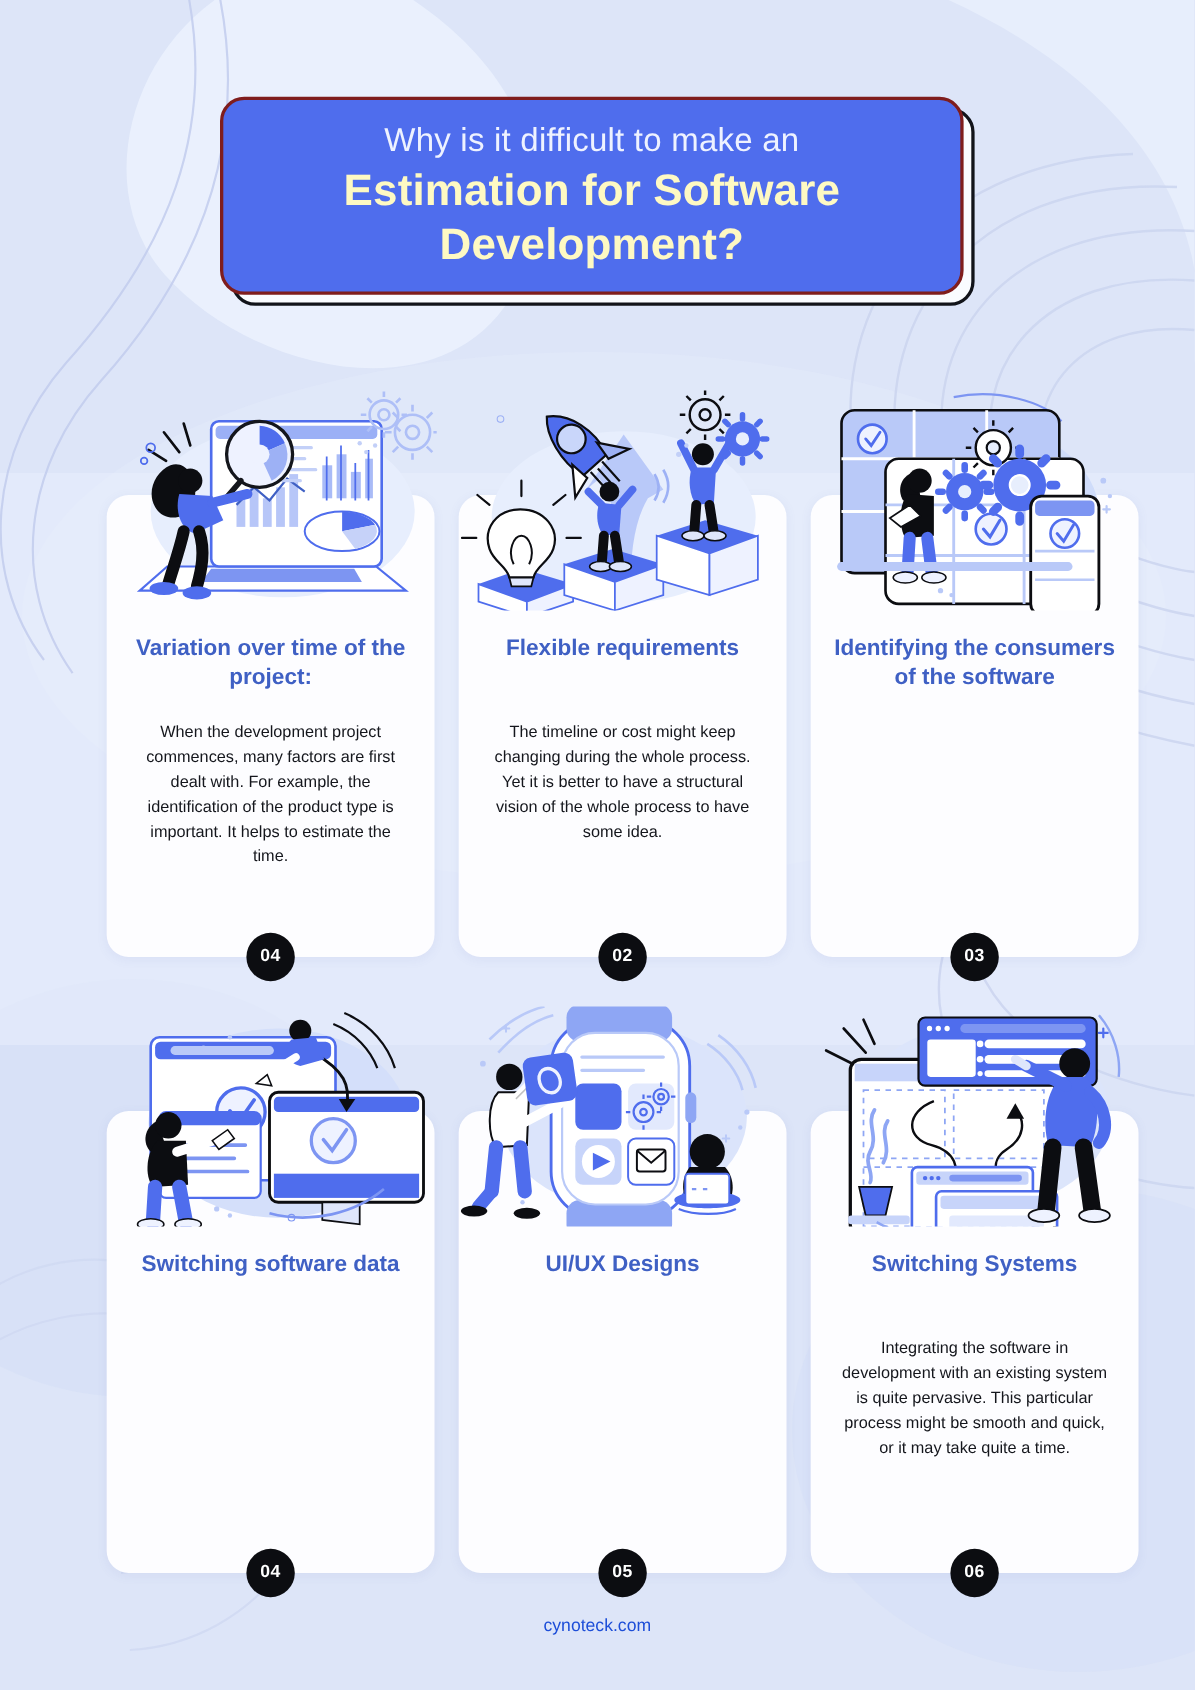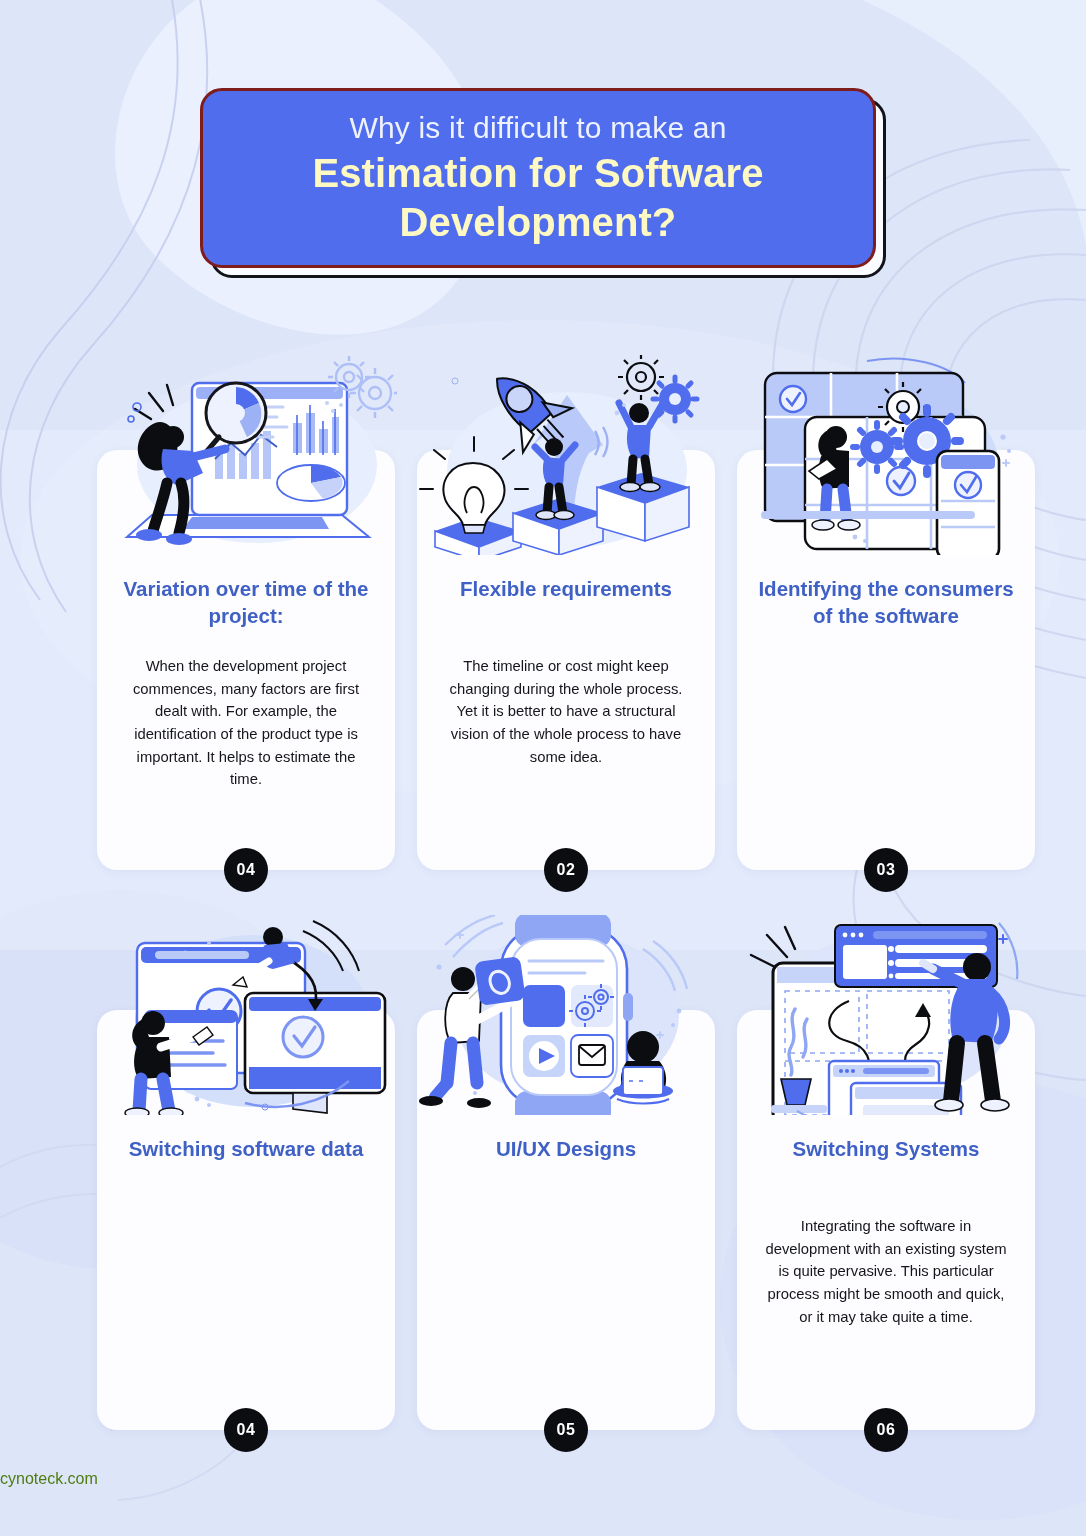--- a/index.html
+++ b/index.html
@@ -73,22 +73,22 @@
   }
   .badge{
     position:absolute;left:50%;transform:translateX(-50%);
     bottom:-22px;width:44px;height:44px;border-radius:50%;
     background:#0c0d11;color:#ffffff;
     display:flex;align-items:center;justify-content:center;
     font-size:16px;font-weight:700;letter-spacing:.5px;
   }
 
   .footer{
-    position:absolute;left:0;right:0;top:1470px;
-    color:#4d7c0f;font-size:16px;font-weight:400;
+    position:absolute;left:0;right:0;top:1470px;text-align:center;
+    color:#1d4ed8;font-size:16px;font-weight:400;
   }
 </style>
 </head>
 <body>
 
 <div class="bg-layer">
   <svg width="1086" height="1536" viewBox="0 0 1086 1536">
     <defs>
       <linearGradient id="gblob" x1="0" y1="0" x2="1" y2="1">
         <stop offset="0%" stop-color="#eef3fe"></stop>

